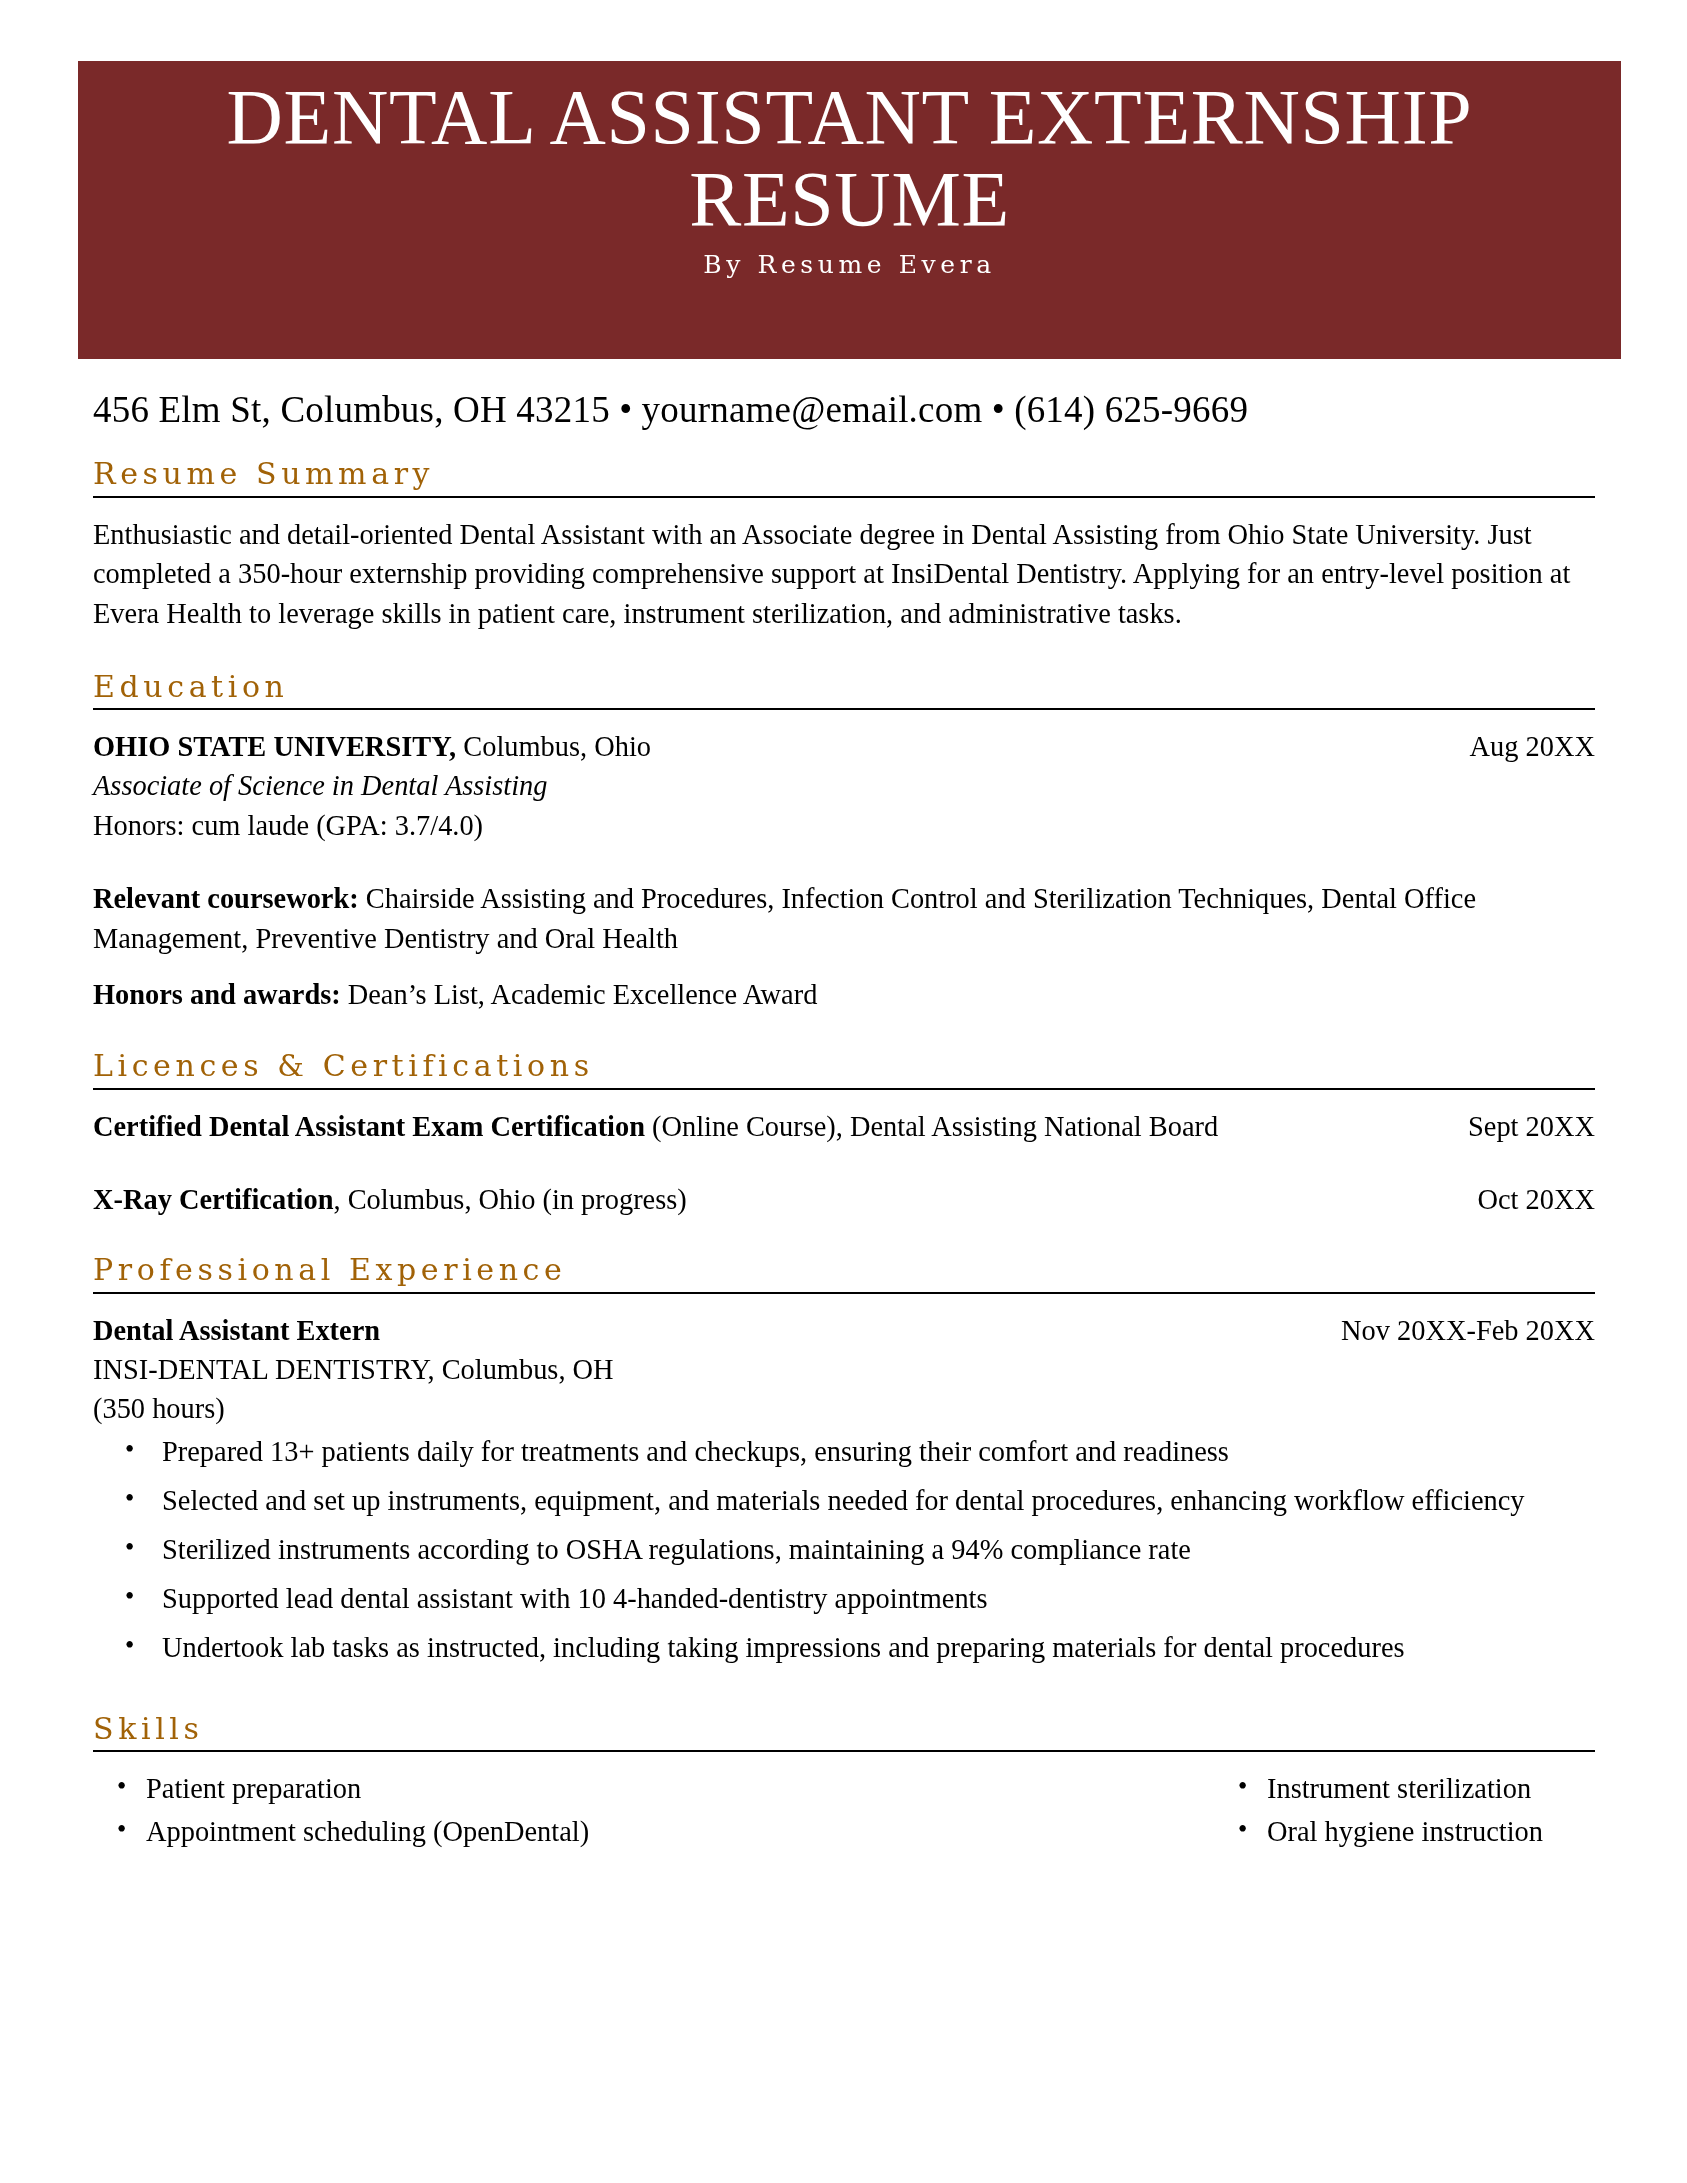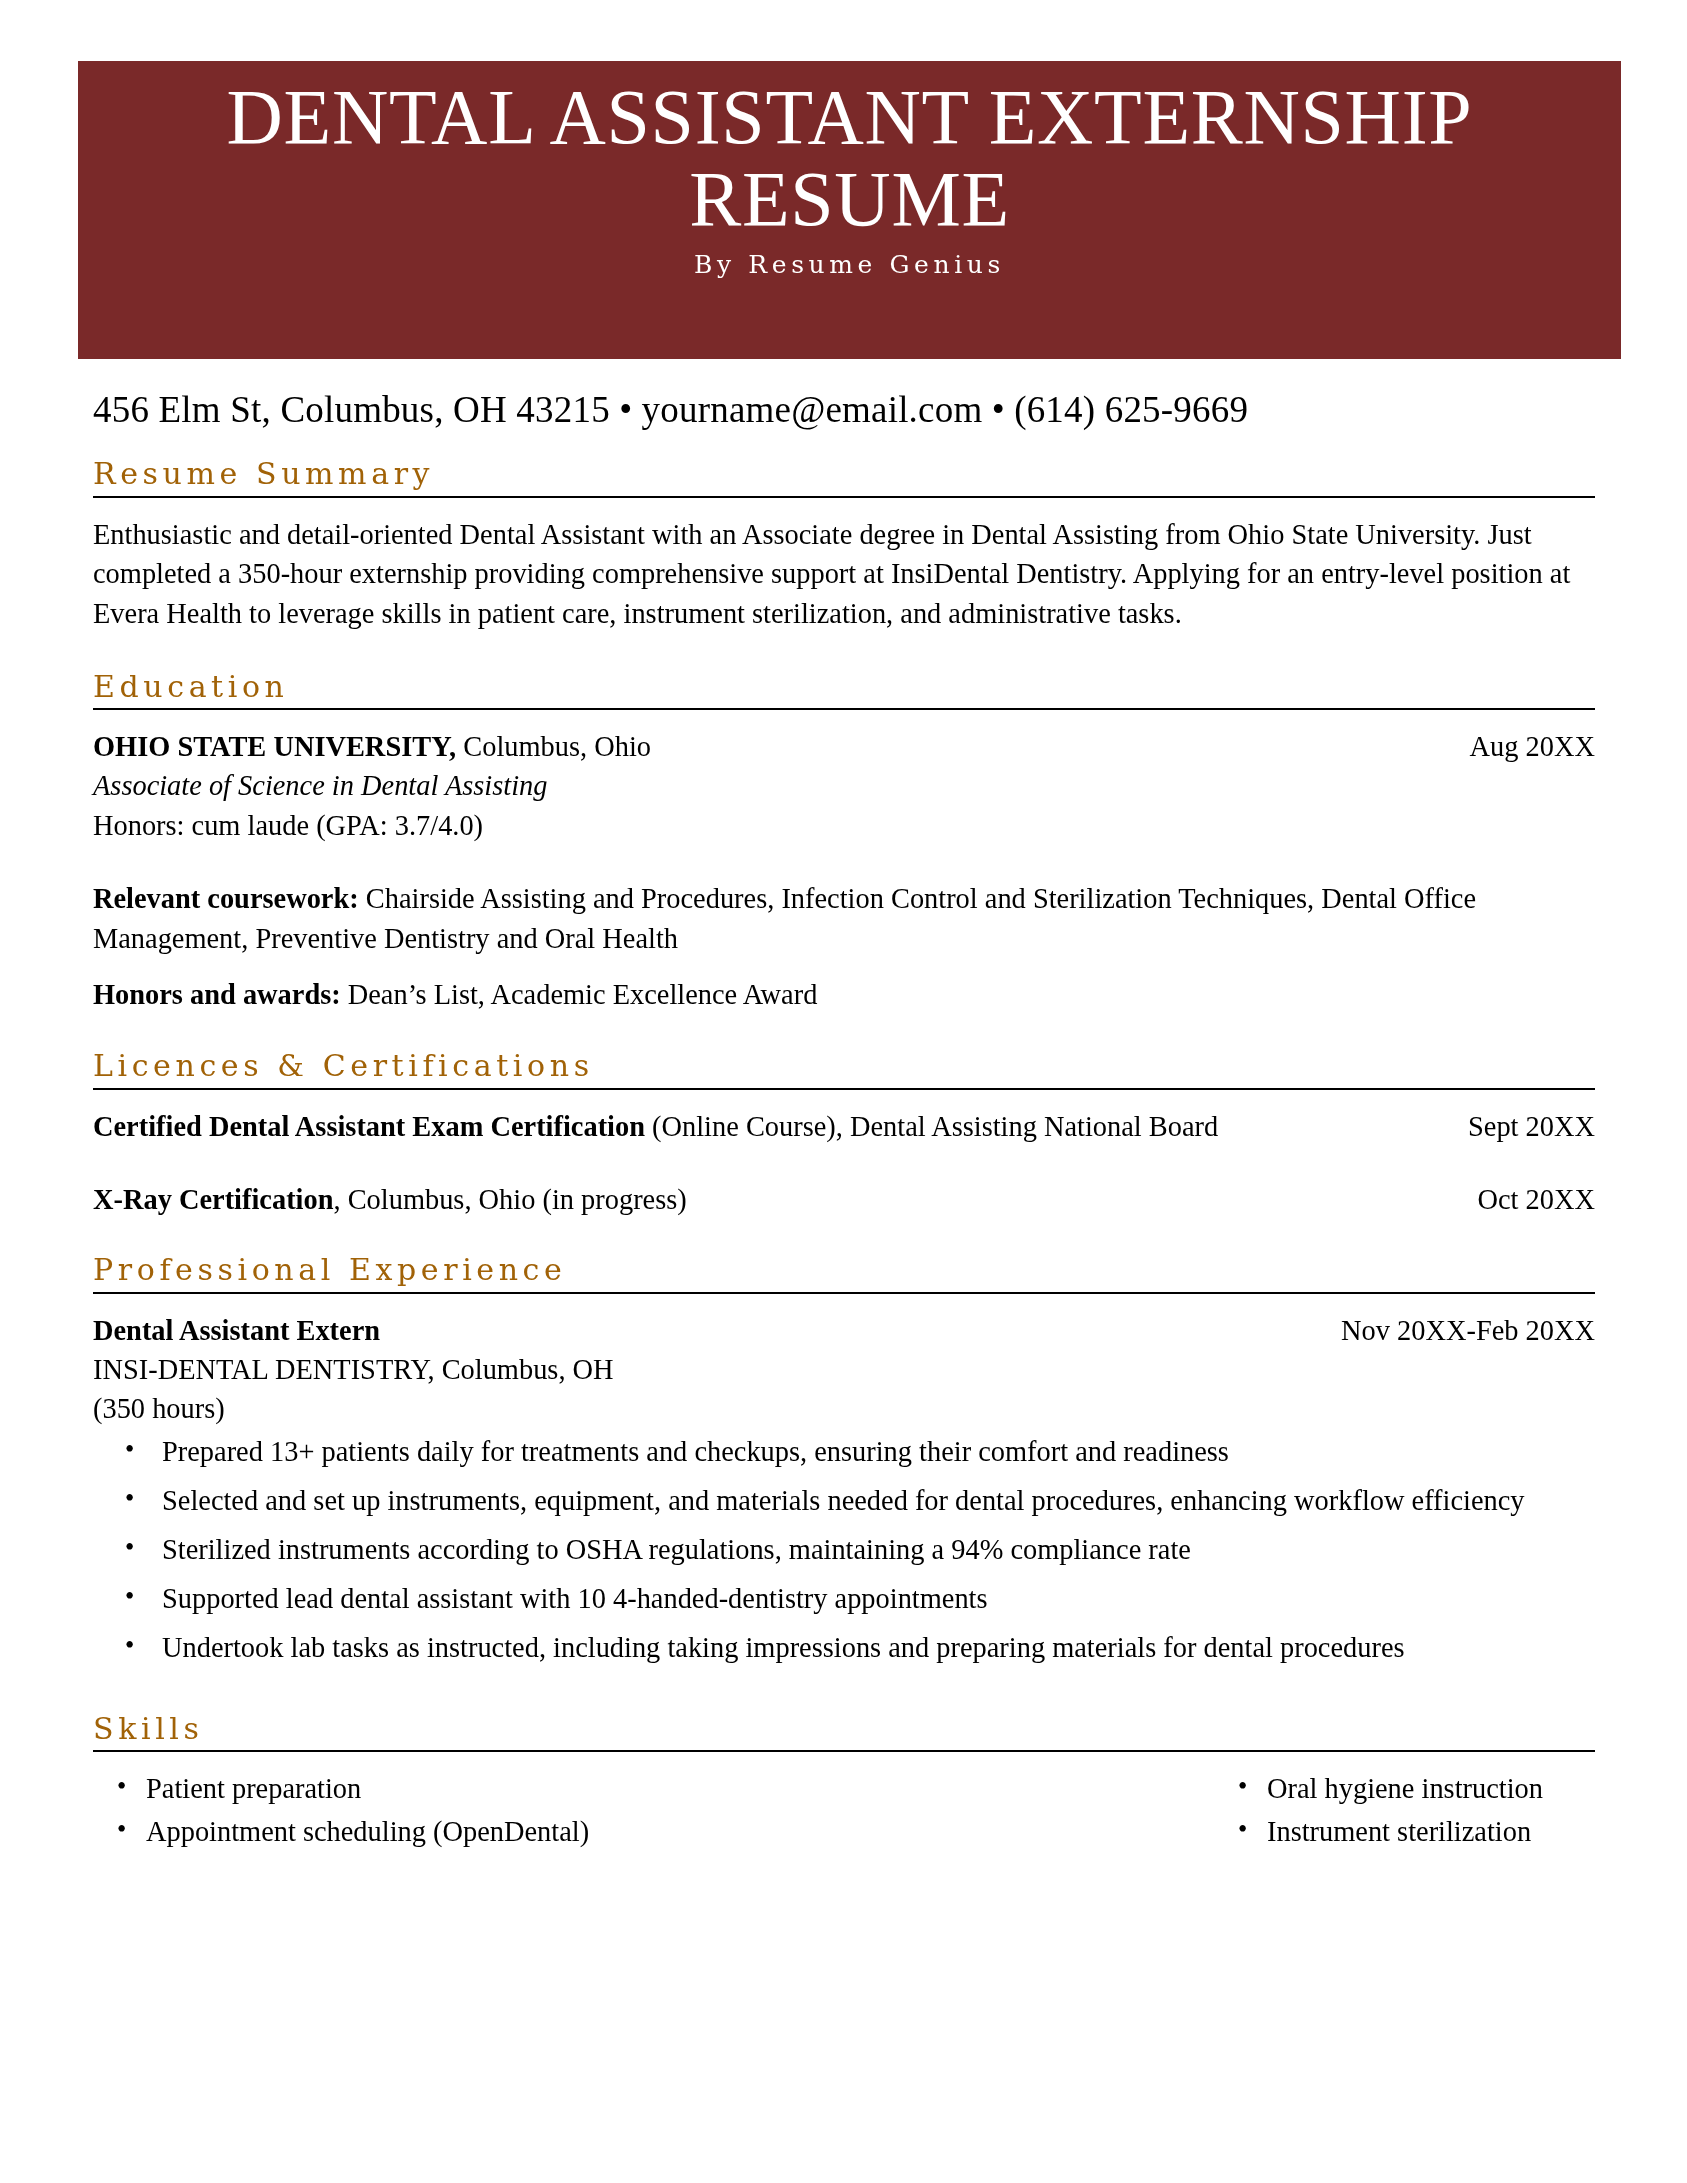--- a/index.html
+++ b/index.html
@@ -182,21 +182,21 @@
   .gap-md { height: 26.5px; }
   .gap-lg { height: 36px; }
 </style>
 </head>
 <body>
 
 <div class="page">
 
   <div class="header-band">
     <div class="doc-title">DENTAL ASSISTANT EXTERNSHIP RESUME</div>
-    <div class="doc-subtitle">By Resume Genius</div>
+    <div class="doc-subtitle">By Resume Evera</div>
   </div>
 
   <div class="contact-line">
     <span>456 Elm St, Columbus, OH 43215</span><span class="contact-sep">•</span><span>yourname@email.com</span><span class="contact-sep">•</span><span>(614) 625-9669</span>
   </div>
 
   <div class="content">
 
     <div class="section">
       <div class="section-heading">Resume Summary</div>
@@ -291,22 +291,22 @@
 
       <div class="skills-grid">
         <div class="skills-col left">
           <ul>
             <li>Patient preparation</li>
             <li>Appointment scheduling (OpenDental)</li>
           </ul>
         </div>
         <div class="skills-col right">
           <ul>
+            <li>Instrument sterilization</li>
             <li>Oral hygiene instruction</li>
-            <li>Instrument sterilization</li>
           </ul>
         </div>
       </div>
     </div>
 
   </div>
 </div>
 
 
 </body></html>

